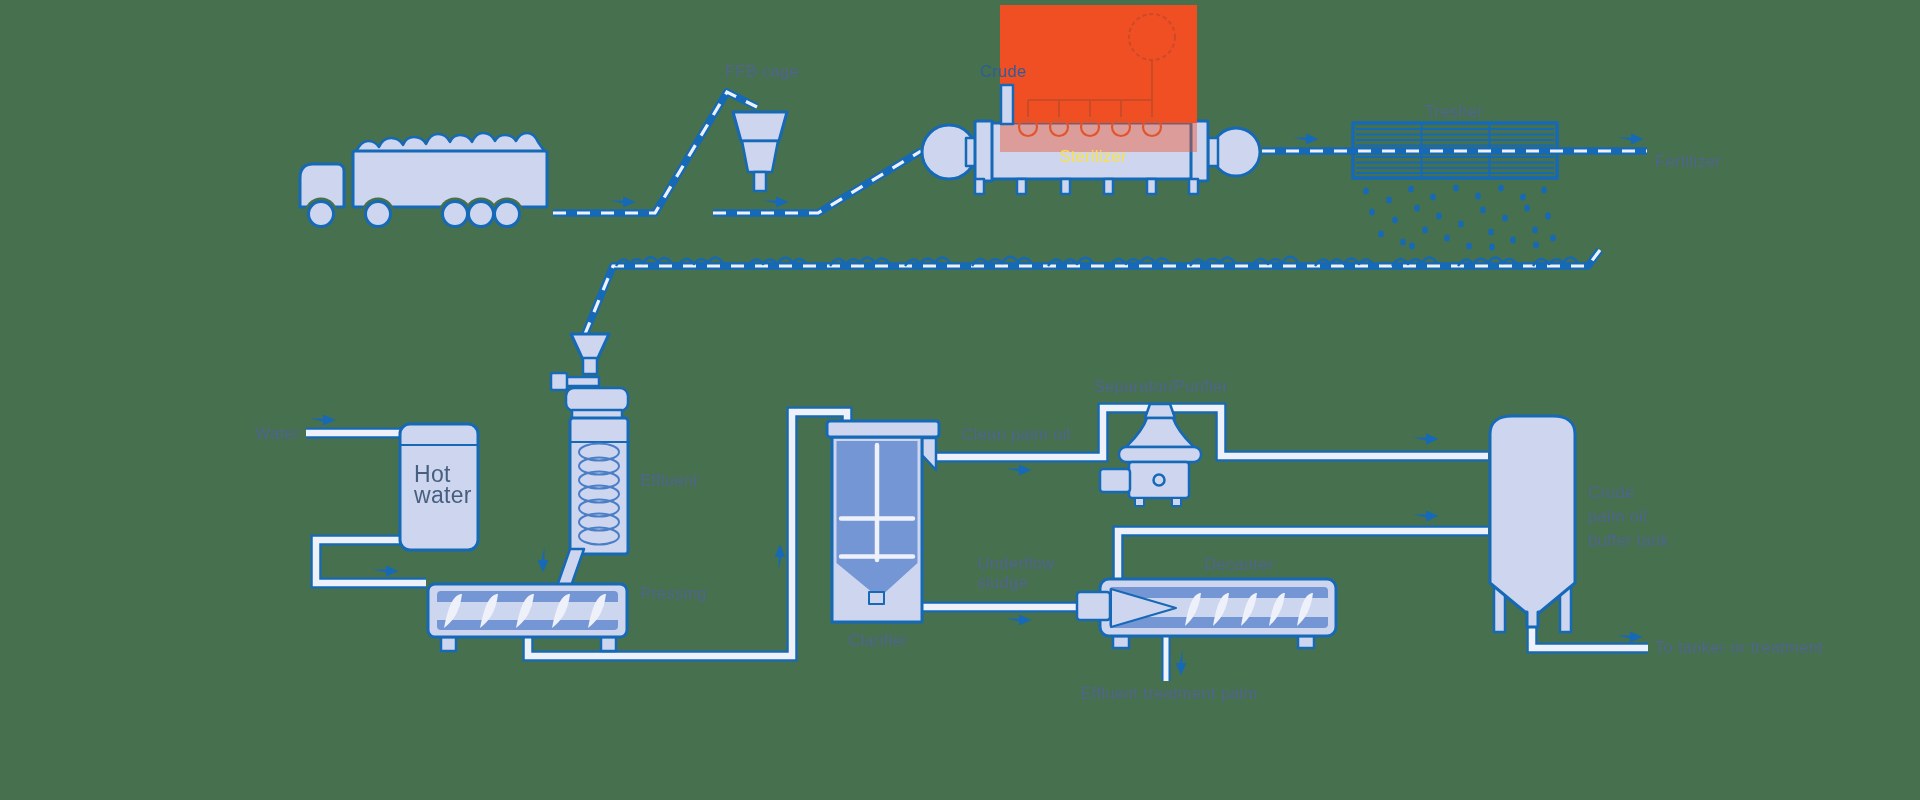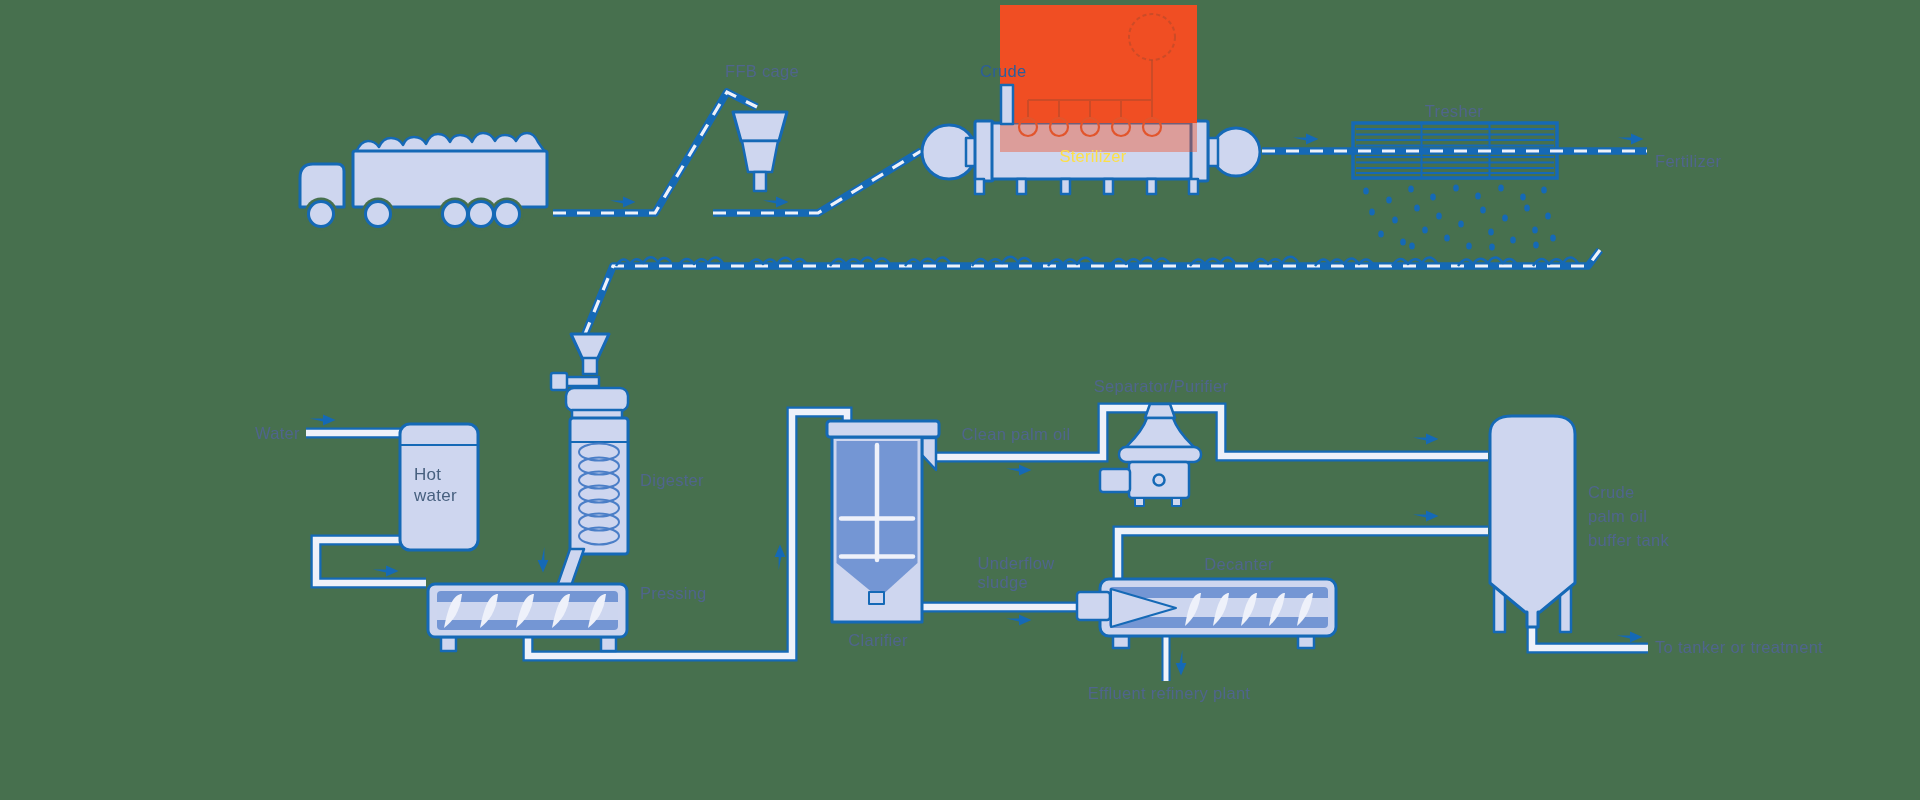--- a/index.html
+++ b/index.html
@@ -10,21 +10,21 @@
   }
   html,body{margin:0;padding:0;}
   #stage{position:relative;width:1920px;height:800px;background:var(--background);
          overflow:hidden;font-family:"Liberation Sans",sans-serif;}
   #art{position:absolute;left:0;top:0;}
   .lbl{position:absolute;font-size:16.5px;letter-spacing:.3px;line-height:19px;
        color:var(--label_text);white-space:pre-line;}
   .center{transform:translateX(-50%);text-align:left;}
   .lbl.dark{color:var(--steam_label);}
   .lbl.muted{color:#fde047;}
-  .lbl.hw{color:#47607f;font-size:17px;line-height:21px;}
+  .lbl.hw{color:#47607f;font-size:23px;line-height:21px;}
   .lbl.tall{line-height:24px;}
   
   .eq{fill:var(--equipment_fill);stroke:var(--outline_blue);stroke-width:3;stroke-linejoin:round;}
   .eq25{stroke-width:2.5;}
   .eq2{stroke-width:2;}
   .flow-base{fill:none;stroke:var(--outline_blue);stroke-width:7.5;stroke-linejoin:round;}
   .flow-dash{fill:none;stroke:var(--pipe_white);stroke-width:3.2;stroke-dasharray:13 11;}
   .pipe-base{fill:none;stroke:var(--outline_blue);stroke-width:11;stroke-linejoin:miter;}
   .pipe-core{fill:none;stroke:var(--pipe_white);stroke-width:6.5;stroke-linejoin:miter;}
   .pipe-base.thin{stroke-width:9;} .pipe-core.thin{stroke-width:5;}
@@ -303,26 +303,26 @@
 </svg>
 
   <div class="lbl" style="left:255px;top:424px;">Water</div>
   <div class="lbl hw" style="left:414px;top:464px;">Hot
 water</div>
   <div class="lbl center" style="left:762px;top:62px;">FFB cage</div>
   <div class="lbl dark" style="left:980px;top:62px;">Crude</div>
   <div class="lbl muted center" style="left:1093px;top:147px;">Sterilizer</div>
   <div class="lbl center" style="left:1454px;top:102px;">Tresher</div>
   <div class="lbl" style="left:1655px;top:142px;margin-top:10px;">Fertilizer</div>
-  <div class="lbl" style="left:640px;top:471px;">Digester</div>
+  <div class="lbl" style="left:640px;top:471px;">Effluent</div>
   <div class="lbl" style="left:640px;top:584px;">Pressing</div>
   <div class="lbl center" style="left:878px;top:631px;">Clarifier</div>
   <div class="lbl center" style="left:1016px;top:425px;">Clean palm oil</div>
   <div class="lbl center" style="left:1161px;top:377px;">Separator/Purifier</div>
   <div class="lbl center" style="left:1016px;top:554px;">Underflow
 sludge</div>
   <div class="lbl center" style="left:1239px;top:555px;">Decanter</div>
   <div class="lbl tall" style="left:1588px;top:480px;">Crude
 palm oil
 buffer tank</div>
-  <div class="lbl center" style="left:1169px;top:684px;">Effluent refinery plant</div>
+  <div class="lbl center" style="left:1169px;top:684px;">Effluent treatment palm</div>
   <div class="lbl" style="left:1655px;top:638px;">To tanker or treatment</div>
 </div>
 
 </body></html>

